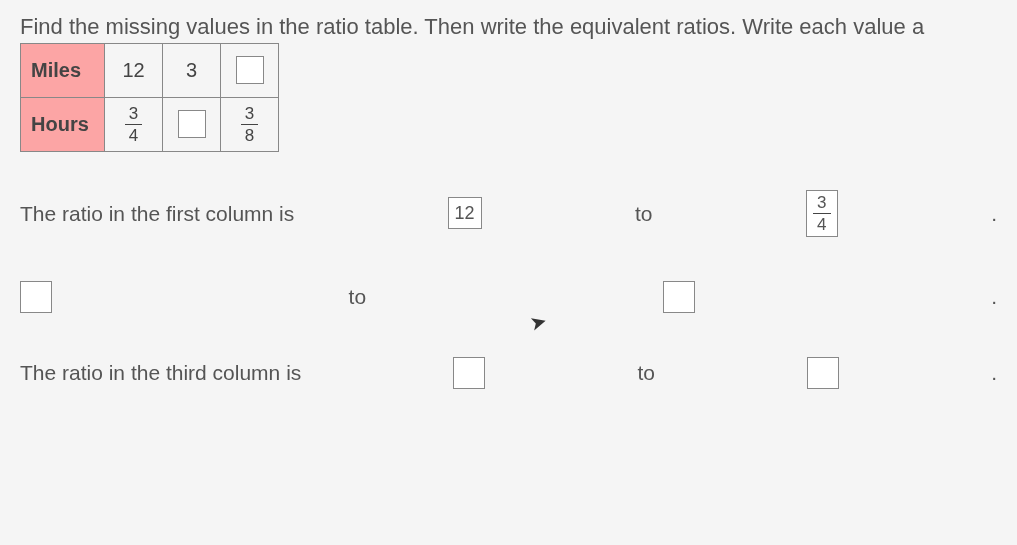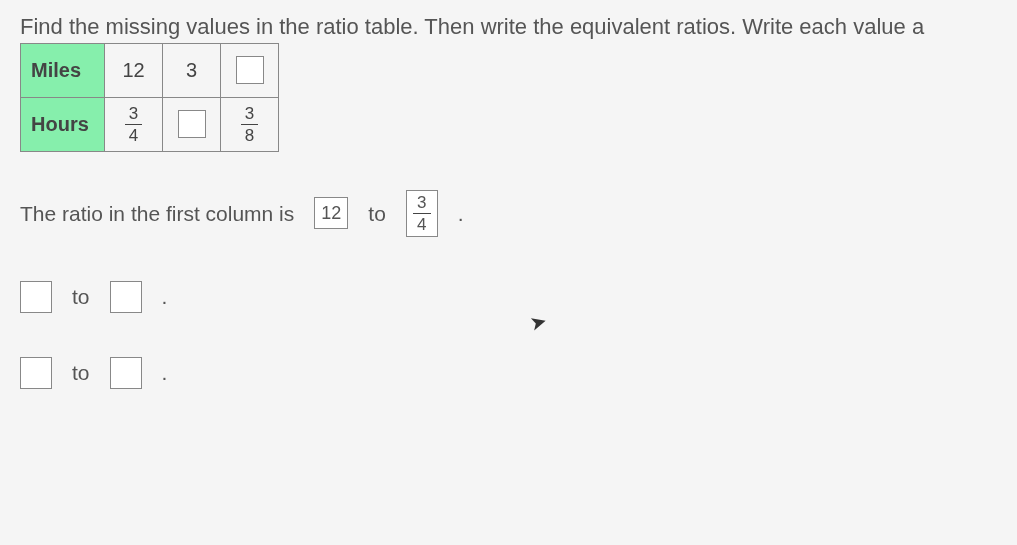--- a/index.html
+++ b/index.html
@@ -30,21 +30,21 @@
       border: 1.5px solid #888;
       text-align: center;
       vertical-align: middle;
       font-size: 20px;
       color: #444;
       height: 54px;
       width: 58px;
       padding: 4px 8px;
     }
     .ratio-table td.header {
-      background: #86efac;
+      background: #fca5a5;
       font-weight: bold;
       width: 84px;
       text-align: left;
       padding-left: 10px;
     }
     .fraction {
       display: inline-flex;
       flex-direction: column;
       align-items: center;
       font-size: 17px;
@@ -67,21 +67,22 @@
       vertical-align: middle;
     }
     .sentence {
       font-size: 21px;
       color: #555;
       margin-bottom: 44px;
       line-height: 1.5;
       display: flex;
       align-items: center;
       flex-wrap: wrap;
-      gap: 20px;
+      gap: 6px;
+      justify-content: space-between;
     }
     .answer-box {
       display: inline-flex;
       align-items: center;
       justify-content: center;
       min-width: 32px;
       height: 32px;
       border: 1.5px solid #888;
       background: #fff;
       padding: 2px 6px;
@@ -148,19 +149,20 @@
 </div>
 
 <div class="sentence">
   <span class="answer-box"></span>
   <span>to</span>
   <span class="answer-box"></span>
   <span>.</span>
 </div>
 
 <div class="sentence">
+  <span>The ratio in the third column is</span>
   <span class="answer-box"></span>
   <span>to</span>
   <span class="answer-box"></span>
   <span>.</span>
 </div>
 
 <div class="cursor">➤</div>
 
 </body></html>

